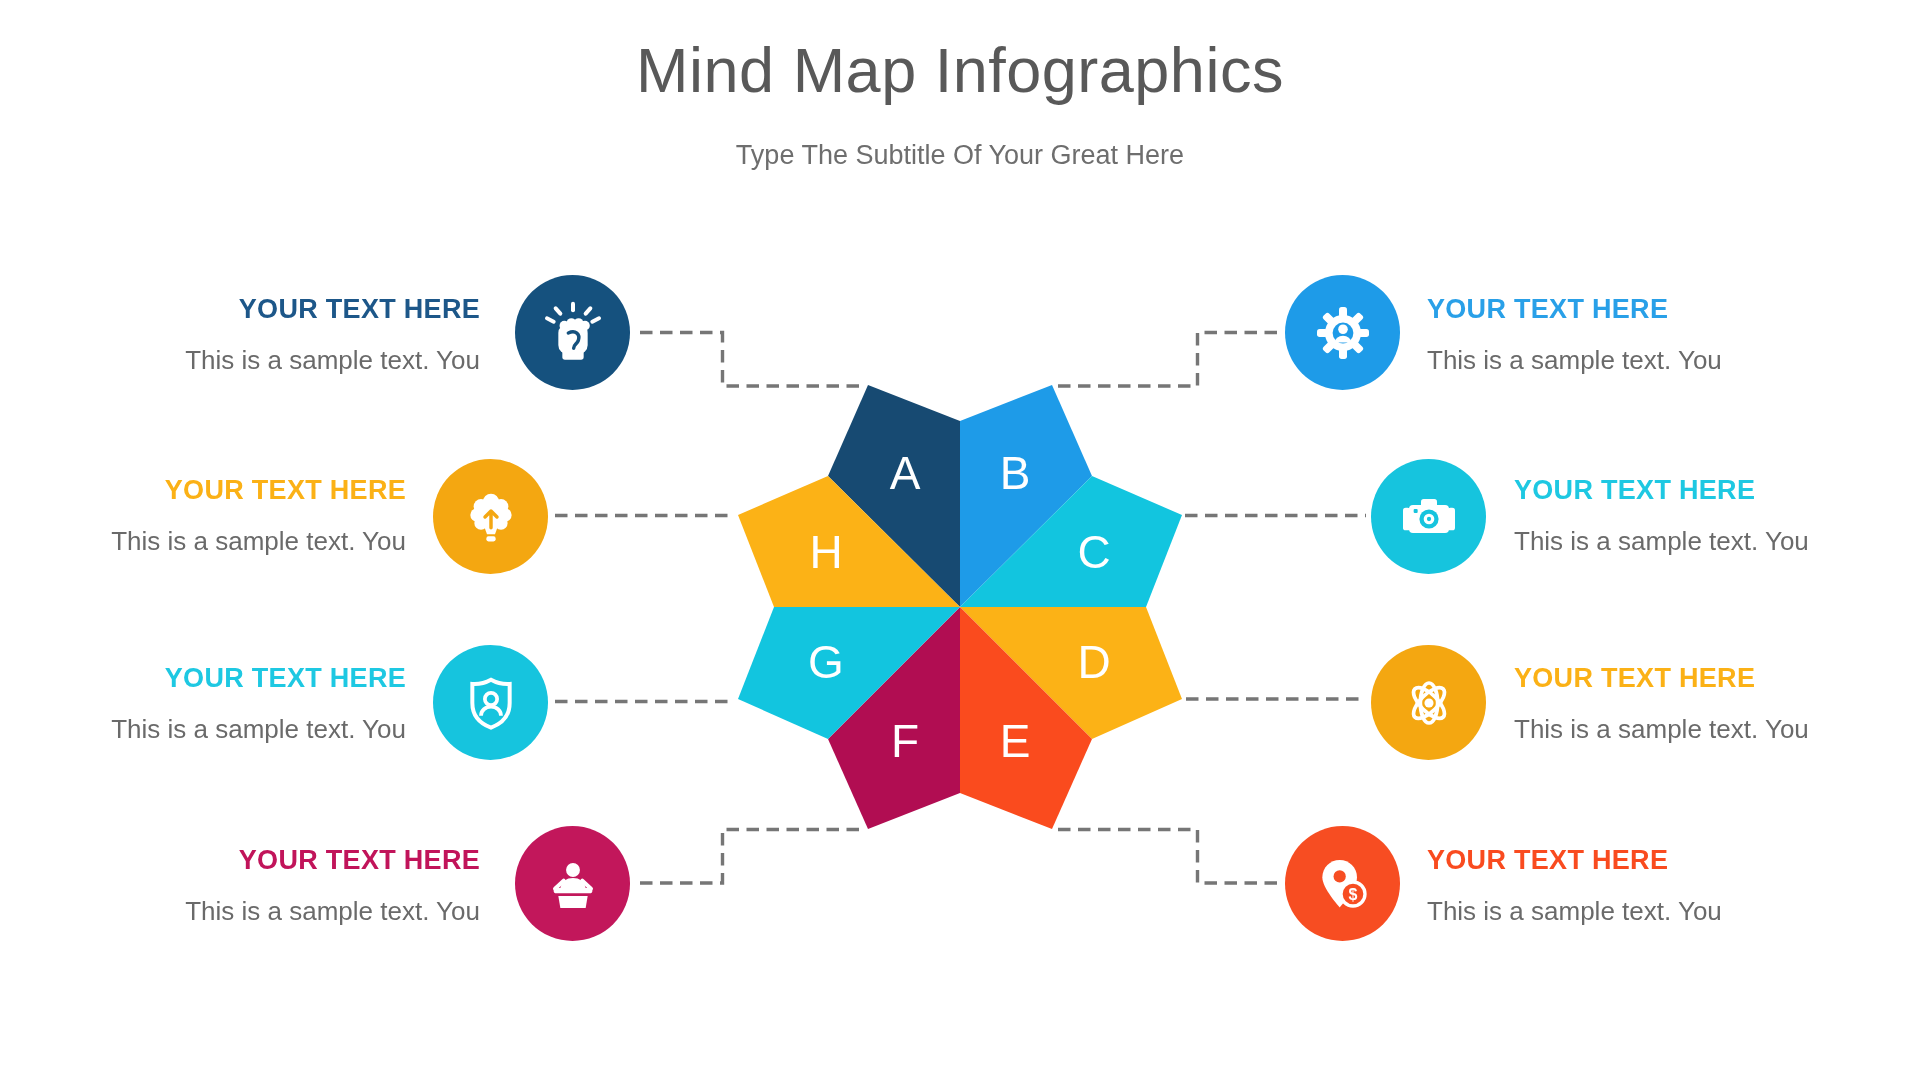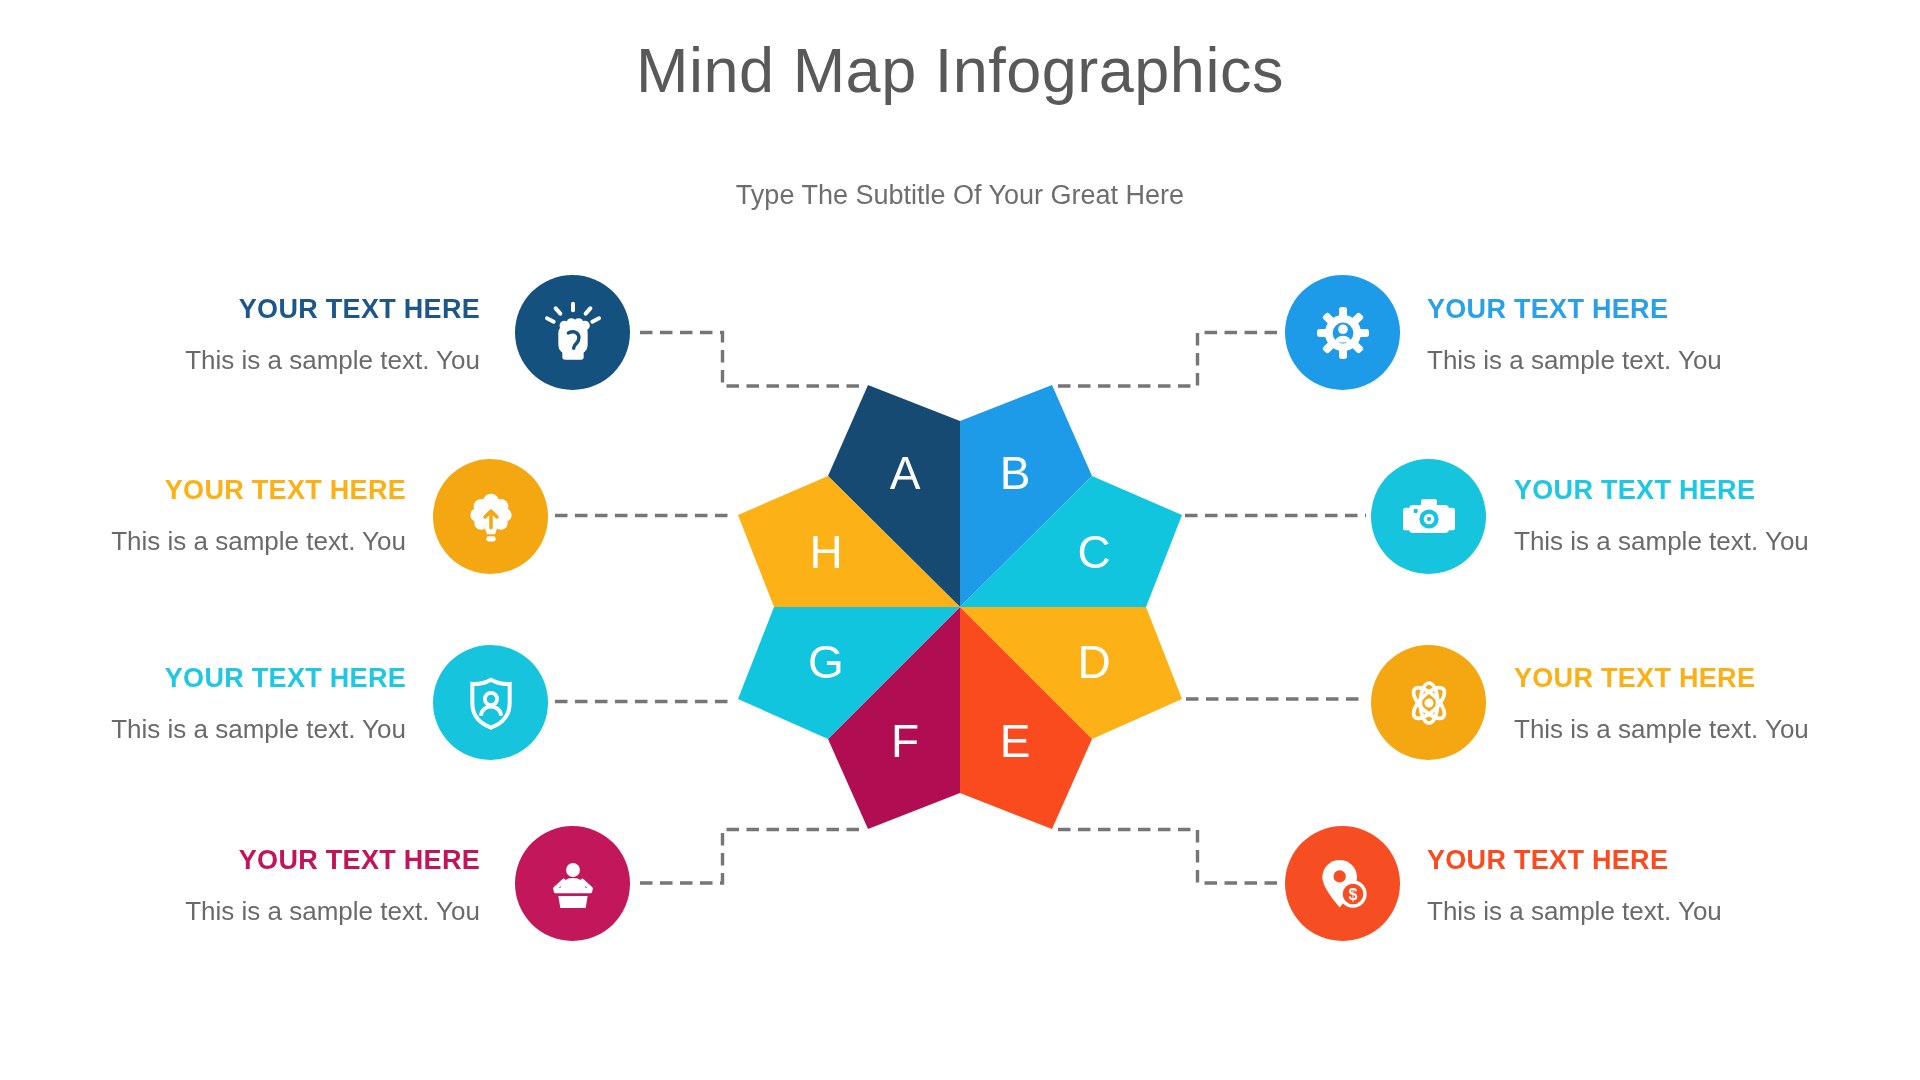--- a/index.html
+++ b/index.html
@@ -1,21 +1,21 @@
 <!DOCTYPE html>
 <html><head>
 <meta charset="utf-8">
 <style>
   html,body{margin:0;padding:0;background:#ffffff;}
   .canvas{position:relative;width:1920px;height:1080px;background:#ffffff;overflow:hidden;
           font-family:"Liberation Sans",sans-serif;}
   .title{position:absolute;left:0;right:0;top:34px;text-align:center;
          font-size:63px;font-weight:400;color:#595959;letter-spacing:.5px;}
   .subtitle{position:absolute;left:0;right:0;top:140px;text-align:center;
-            font-size:27px;font-weight:400;color:#6E6E6E;margin-top:40px;}
+            font-size:27px;font-weight:400;color:#6E6E6E;}
   .item{position:absolute;width:500px;}
   .item .heading{font-size:27px;font-weight:700;line-height:32px;letter-spacing:.3px;}
   .item .body{font-size:26px;color:#6A6A6A;line-height:30px;margin-top:20px;}
   .item.left{text-align:right;}
   .item.right{text-align:left;}
   #item-a{top:293px;right:1440px;}
   #item-h{top:474px;right:1514px;}
   #item-g{top:662px;right:1514px;}
   #item-f{top:844px;right:1440px;}
   #item-b{top:293px;left:1427px;}

